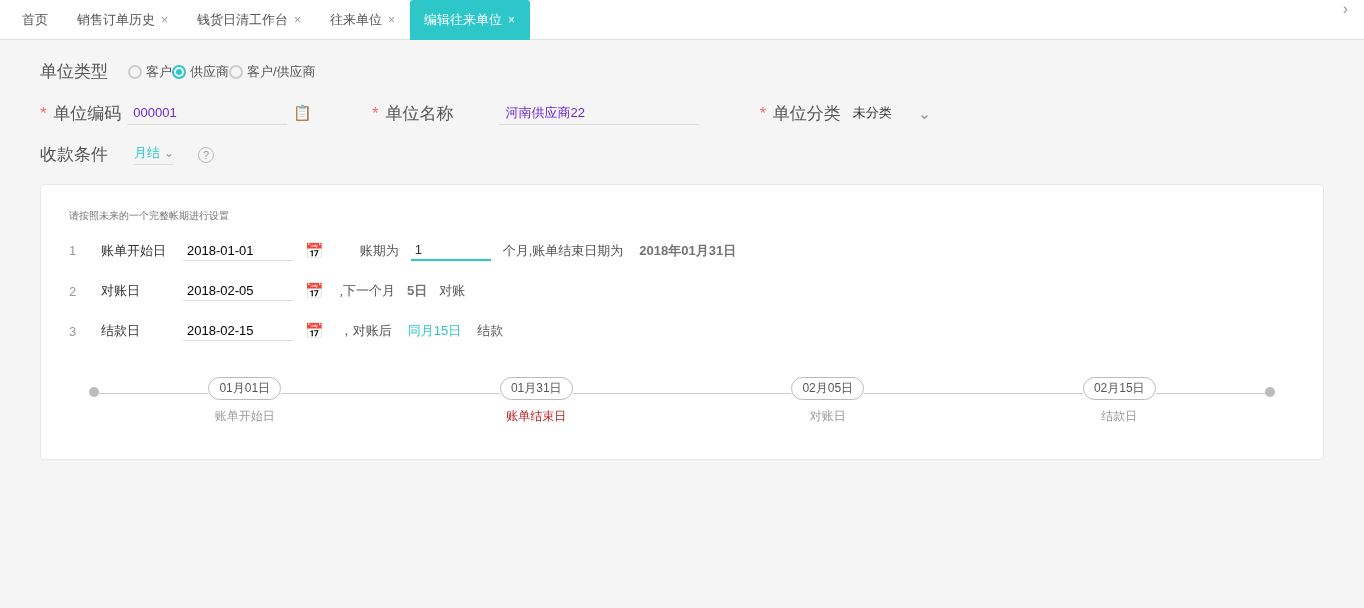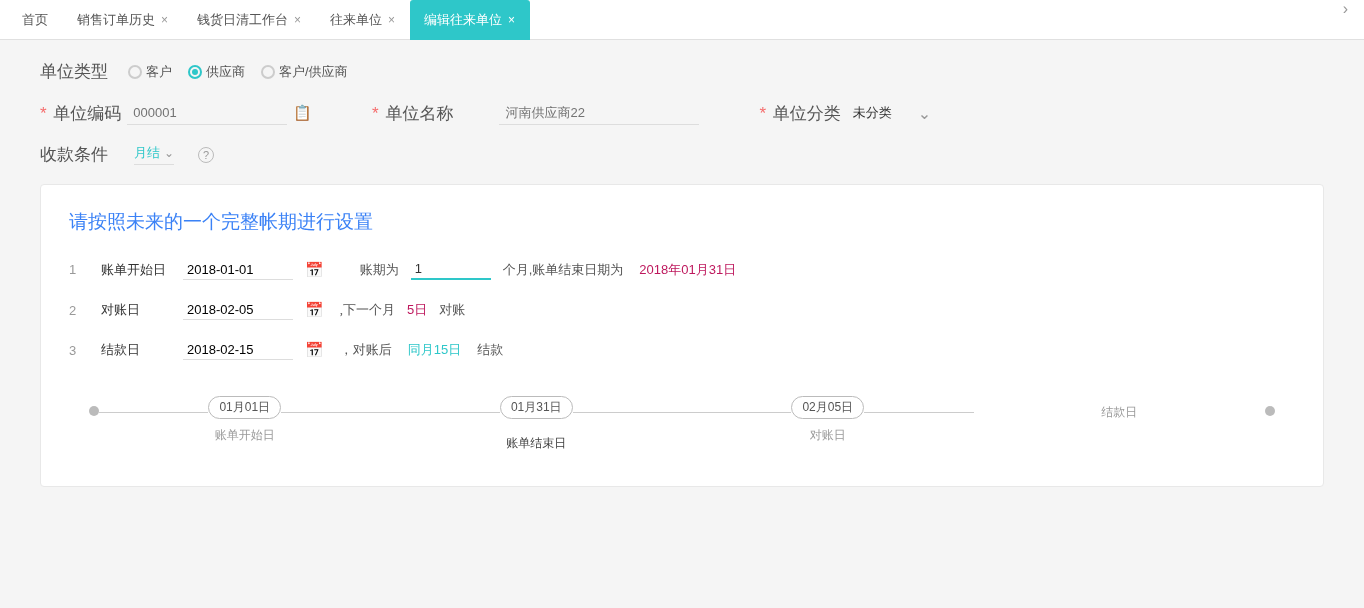--- a/index.html
+++ b/index.html
@@ -63,21 +63,20 @@
       color: #555;
       white-space: nowrap;
     }
     .required-star {
       color: #f56c6c;
       margin-right: 2px;
     }
     .radio-group {
       display: flex;
       align-items: flex-start;
-      gap: 16px;
     }
     .radio-item {
       display: flex;
       align-items: center;
       gap: 4px;
       cursor: pointer;
       font-size: 13px;
       color: #555;
     }
     .radio-circle {
@@ -100,21 +99,21 @@
       background: #2ec7c9;
     }
 
     .form-input {
       border: none;
       border-bottom: 1px solid #ddd;
       padding: 4px 6px;
       font-size: 13px;
       outline: none;
       background: transparent;
-      color: #737373;
+      color: #6d28d9;
       width: 160px;
     }
 
     .form-field {
       display: flex;
       align-items: center;
       gap: 6px;
     }
     .calendar-icon {
       color: #2ec7c9;
@@ -159,23 +158,23 @@
 
     
     .panel {
       background: #fff;
       border: 1px solid #e8e8e8;
       border-radius: 4px;
       padding: 24px 28px;
       margin-top: 8px;
     }
     .panel-hint {
-      font-size: 19px;
-      color: #3b82f6;
-      margin-bottom: 24px;
+      font-size: 10px;
+      color: #737373;
+      margin-bottom: 17px;
     }
 
     
     .setting-row {
       display: flex;
       align-items: center;
       margin-bottom: 20px;
       gap: 12px;
     }
     .row-num {
@@ -205,22 +204,22 @@
       width: 80px;
       outline: none;
       background: transparent;
       color: #333;
     }
     .inline-text {
       font-size: 13px;
       color: #555;
     }
     .highlight-orange {
-      color: #be185d;
-      font-weight: 400;
+      color: #737373;
+      font-weight: 700;
     }
     .highlight-teal {
       color: #2ec7c9;
       font-weight: 500;
     }
 
     
     .preview-text {
       font-size: 13px;
       color: #555;
@@ -368,33 +367,38 @@
           </div>
           <div style="font-size:12px;color:#999;margin-top:8px;white-space:nowrap;">账单开始日</div>
         </div>
 
         <div style="flex:1;display:flex;flex-direction:column;align-items:center;">
           <div style="display:flex;align-items:center;width:100%;">
             <div style="flex:1;height:1px;background:#ccc;margin-top:10px;"></div>
             <div style="background:#fff;border:1px solid #bbb;border-radius:12px;padding:2px 10px;font-size:12px;color:#555;white-space:nowrap;">01月31日</div>
             <div style="flex:1;height:1px;background:#ccc;margin-top:10px;"></div>
           </div>
-          <div style="font-size:12px;color:#404040;margin-top:16px;white-space:nowrap;">账单结束日</div>
+          <div style="font-size:12px;color:#b91c1c;margin-top:8px;white-space:nowrap;">账单结束日</div>
         </div>
 
         <div style="flex:1;display:flex;flex-direction:column;align-items:center;">
           <div style="display:flex;align-items:center;width:100%;">
             <div style="flex:1;height:1px;background:#ccc;margin-top:10px;"></div>
             <div style="background:#fff;border:1px solid #bbb;border-radius:12px;padding:2px 10px;font-size:12px;color:#555;white-space:nowrap;">02月05日</div>
             <div style="flex:1;height:1px;background:#ccc;margin-top:10px;"></div>
           </div>
           <div style="font-size:12px;color:#999;margin-top:8px;white-space:nowrap;">对账日</div>
         </div>
 
         <div style="flex:1;display:flex;flex-direction:column;align-items:center;">
+          <div style="display:flex;align-items:center;width:100%;">
+            <div style="flex:1;height:1px;background:#ccc;margin-top:10px;"></div>
+            <div style="background:#fff;border:1px solid #bbb;border-radius:12px;padding:2px 10px;font-size:12px;color:#555;white-space:nowrap;">02月15日</div>
+            <div style="flex:1;height:1px;background:#ccc;margin-top:10px;"></div>
+          </div>
           <div style="font-size:12px;color:#999;margin-top:8px;white-space:nowrap;">结款日</div>
         </div>
 
         <div style="display:flex;flex-direction:column;align-items:center;z-index:1;">
           <div style="width:10px;height:10px;border-radius:50%;background:#bbb;margin-top:10px;"></div>
           <div style="height:28px;"></div>
         </div>
       </div>
     </div>
 

